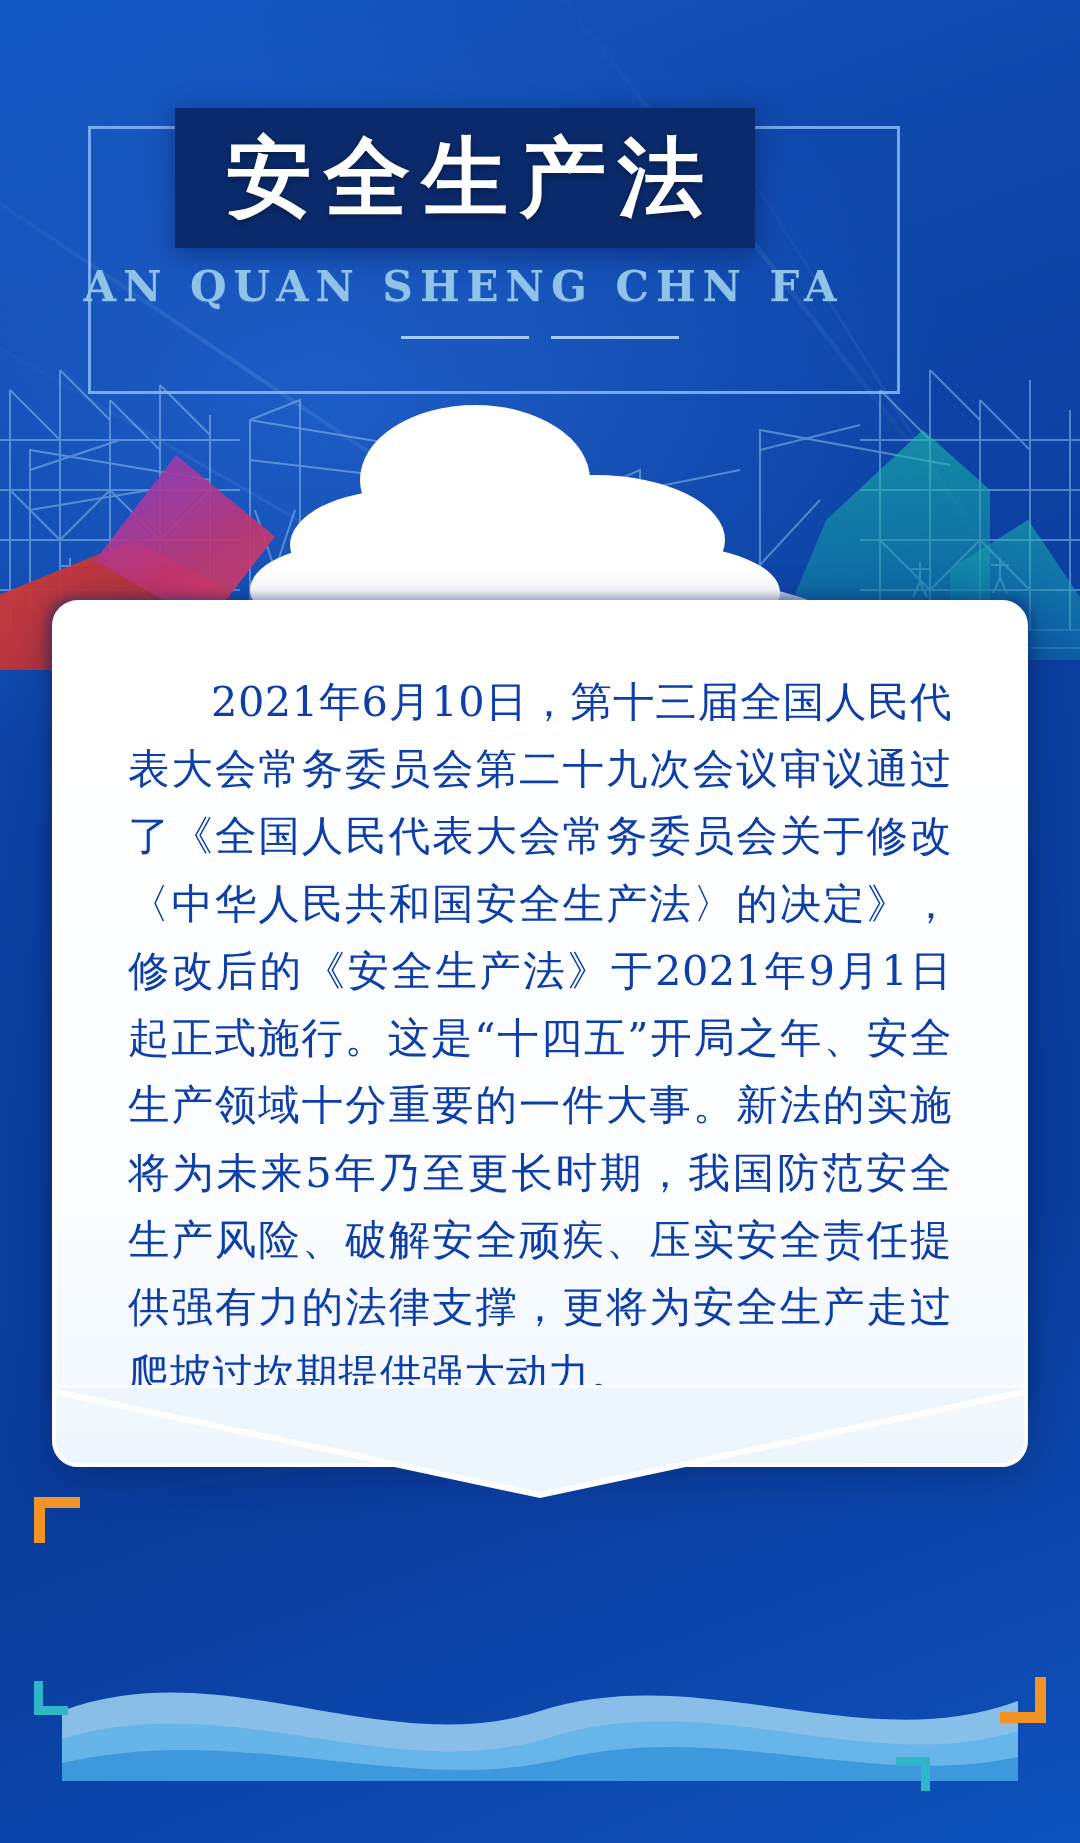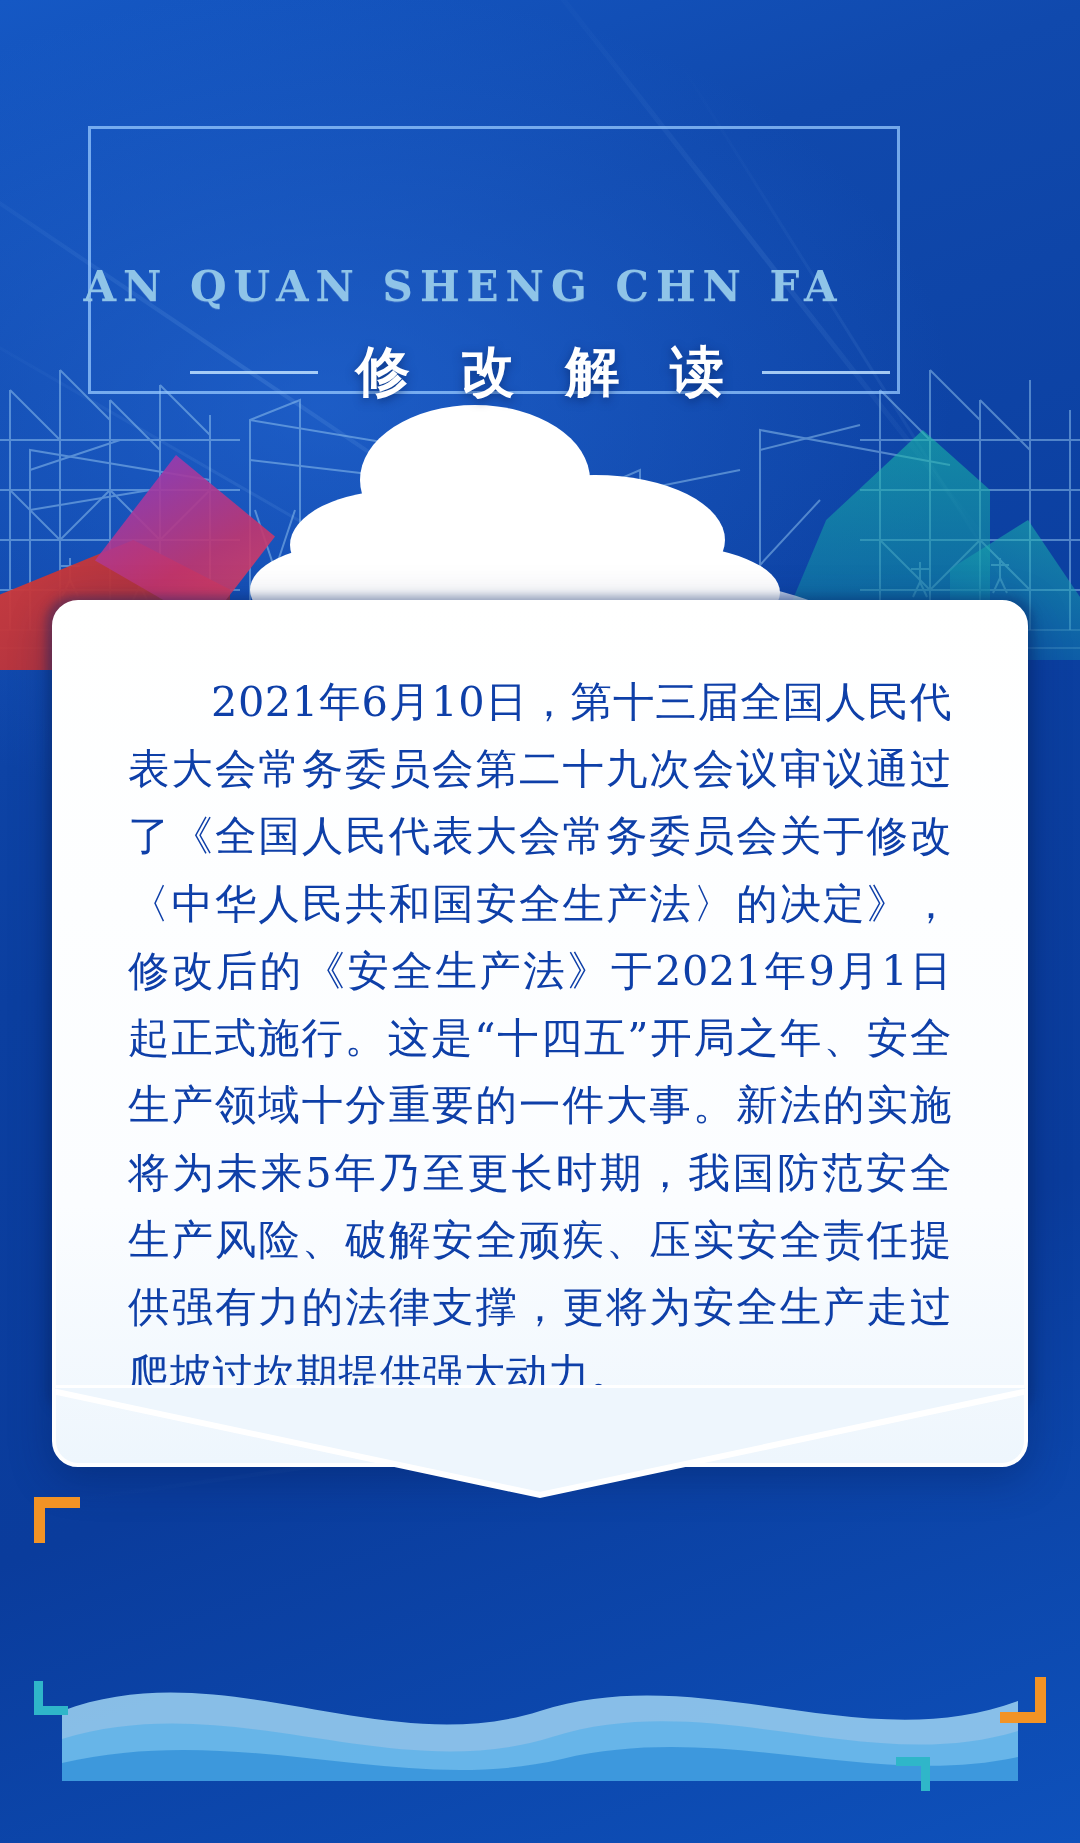--- a/index.html
+++ b/index.html
@@ -289,26 +289,28 @@
     <div class="cloud c2"></div>
     <div class="cloud c3"></div>
     <div class="cloud c4"></div>
     <div class="cloud c5"></div>
     <div class="cloud c6"></div>
     <div class="cloud-fade"></div>
   </div>
 
   <div class="header-frame"></div>
 
+  <div class="title-plate">
+    <div class="title-main">安全生产法</div>
+  </div>
 
   <div class="title-pinyin">AN QUAN SHENG CHN FA</div>
 
   <div class="subtitle-wrap">
     <span class="sub-line"></span>
-    <span class="subtitle">修 改 解 读</span>
     <span class="sub-line"></span>
   </div>
 
   <div class="card-shadow"></div>
   <div class="card">
     <p class="card-text">2021年6月10日，第十三届全国人民代表大会常务委员会第二十九次会议审议通过了《全国人民代表大会常务委员会关于修改〈中华人民共和国安全生产法〉的决定》，修改后的《安全生产法》于2021年9月1日起正式施行。这是“十四五”开局之年、安全生产领域十分重要的一件大事。新法的实施将为未来5年乃至更长时期，我国防范安全生产风险、破解安全顽疾、压实安全责任提供强有力的法律支撑，更将为安全生产走过爬坡过坎期提供强大动力。</p>
   </div>
 
   <div class="card-notch">
     <svg width="976" height="120" viewBox="0 0 976 120" xmlns="http://www.w3.org/2000/svg">

